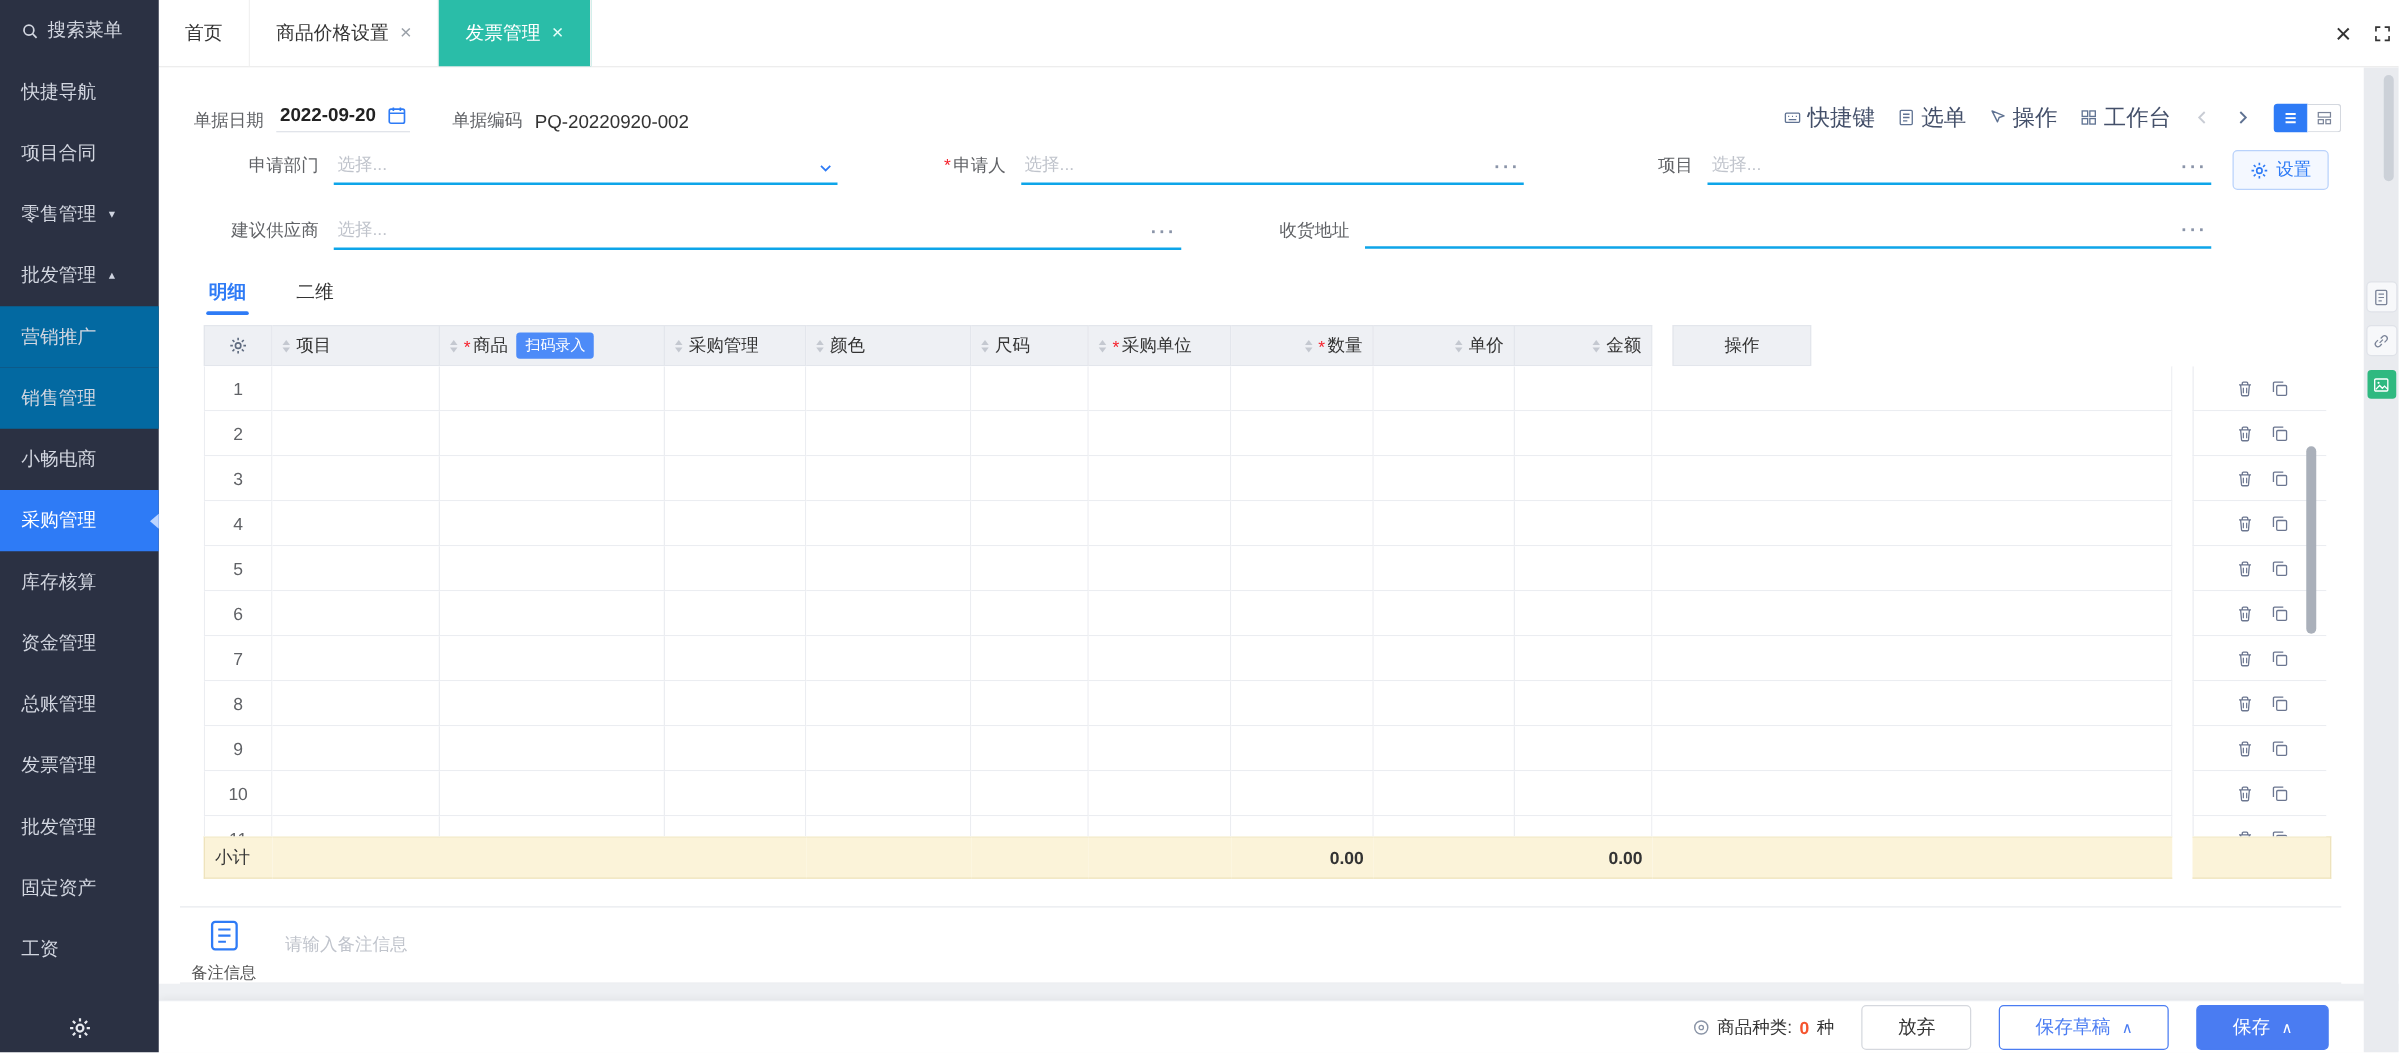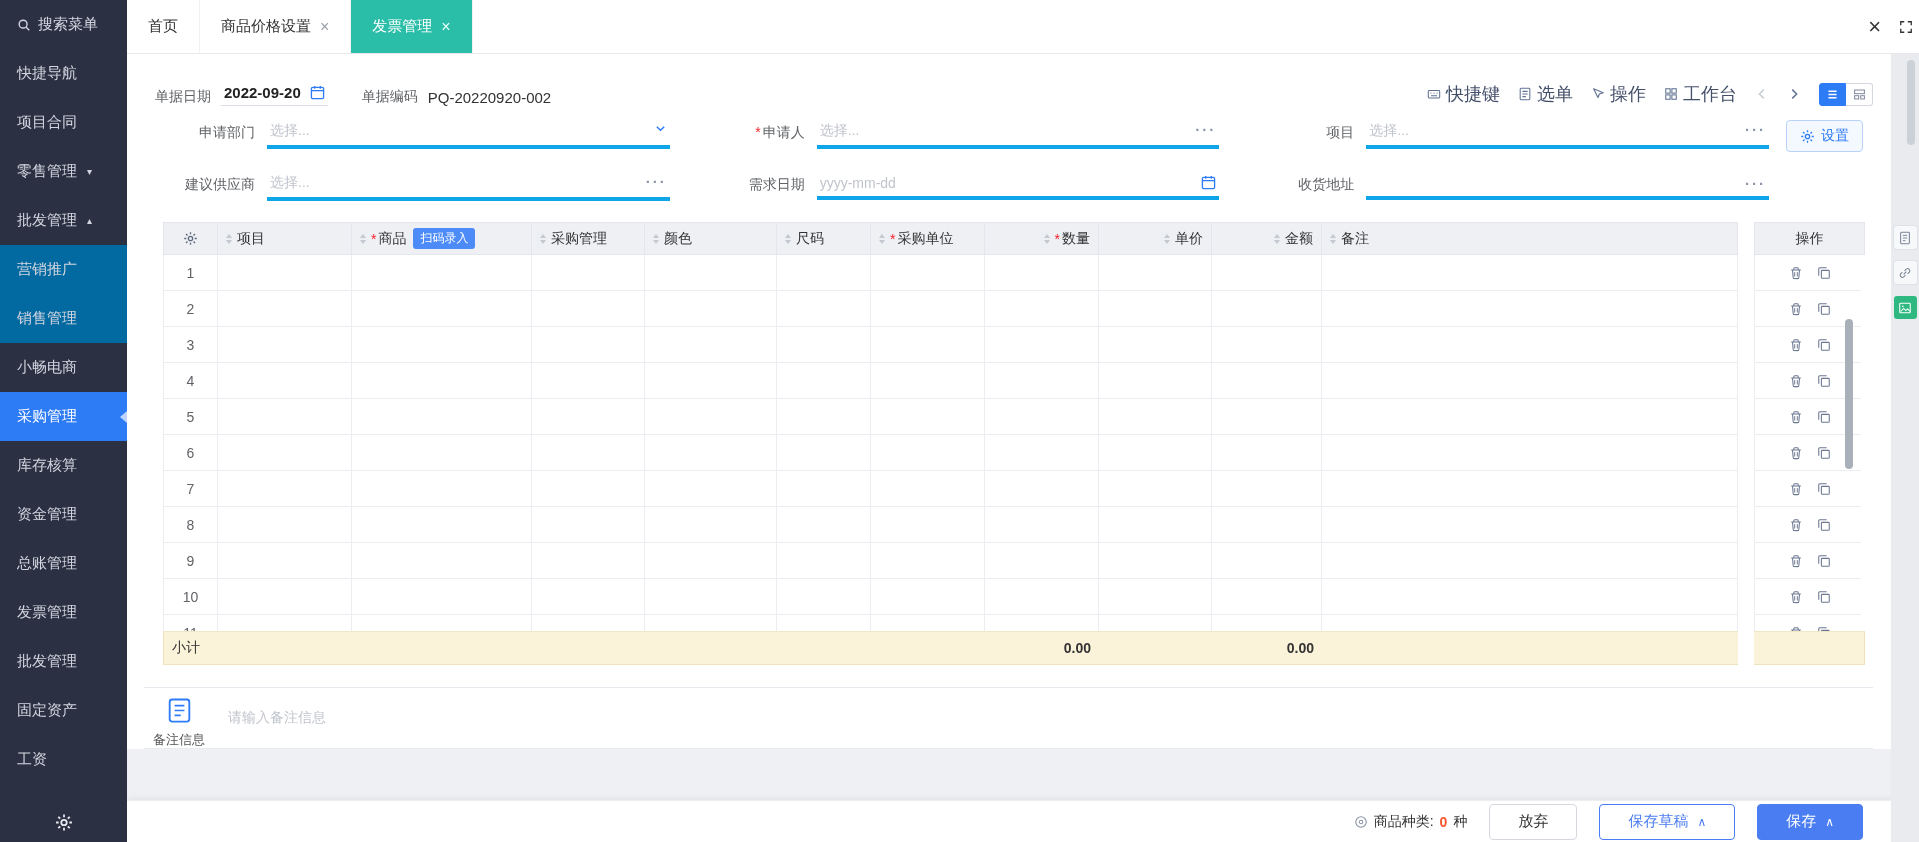--- a/index.html
+++ b/index.html
@@ -56,21 +56,21 @@
   .vt:first-child{border-radius:3px 0 0 3px}
   .vt:last-child{border-radius:0 3px 3px 0;border-left:none}
 
   
   .form-area{padding:10px 150px 12px 30px;position:relative;flex:none;background:#fff}
   .form-row{display:flex;gap:37px;margin-bottom:18px;height:34px}
   .form-row:last-child{margin-bottom:0}
   .field{display:flex;align-items:center;flex:1;min-width:0}
   .flabel{width:110px;text-align:right;color:#606266;font-size:14px;flex:none;padding-right:12px;white-space:nowrap}
   .req{color:#f5222d;margin-right:2px}
-  .finput{flex:1;display:flex;align-items:flex-start;border-bottom:4px solid #0ea5e9;padding:5px 3px;min-height:28px;cursor:text}
+  .finput{flex:1;display:flex;align-items:flex-end;border-bottom:2px solid #0ea5e9;padding:5px 3px;min-height:28px;cursor:text}
   .ph{color:#c0c4cc;font-size:14px;flex:1;white-space:nowrap;overflow:hidden}
   .suffix{color:#8a94a8;display:flex;align-items:center;cursor:pointer}
   .suffix.ellipsis{font-weight:bold;letter-spacing:2px;font-size:15px;line-height:1}
   .suffix.blue{color:#2e7bf6}
   .settings-btn{position:absolute;right:56px;top:14px;display:flex;align-items:center;gap:6px;color:#2e7bf6;
     border:1px solid #b9d2fb;background:#f4f8ff;border-radius:4px;padding:6px 13px;font-size:14px;cursor:pointer}
   .settings-btn .g-ic{display:flex}
 
   
   .detail-tabs{display:flex;gap:36px;padding-left:38px;height:38px;align-items:stretch;flex:none;background:#fff}
@@ -353,53 +353,43 @@
           </div>
           <div class="form-row">
             <div class="field">
               <div class="flabel"><span>建议供应商</span></div>
               <div class="finput">
                 <div class="ph">选择...</div>
                 <div class="suffix ellipsis">···</div>
               </div>
             </div>
             <div class="field">
-              <div class="flabel"><span>需求日期</span></div>
-              <div class="finput">
-                <div class="ph">yyyy-mm-dd</div>
-                <div class="suffix blue">
-                  <svg viewBox="0 0 16 16" width="15" height="15">
-                    <rect x="1.5" y="2.5" width="13" height="12" rx="1.5" fill="none" stroke="currentColor" stroke-width="1.4"></rect>
-                    <line x1="1.5" y1="6" x2="14.5" y2="6" stroke="currentColor" stroke-width="1.4"></line>
-                    <line x1="5" y1="1" x2="5" y2="4" stroke="currentColor" stroke-width="1.4"></line>
-                    <line x1="11" y1="1" x2="11" y2="4" stroke="currentColor" stroke-width="1.4"></line>
-                  </svg>
-                </div>
-              </div>
-            </div>
-            <div class="field">
               <div class="flabel"><span>收货地址</span></div>
               <div class="finput">
                 <div class="ph"></div>
                 <div class="suffix ellipsis">···</div>
               </div>
             </div>
           </div>
         </div>
       <button class="settings-btn">
         <span class="g-ic" id="settings-gear-small">
             <svg viewBox="0 0 16 16" width="15" height="15">
               <circle cx="8" cy="8" r="2.3" fill="none" stroke="currentColor" stroke-width="1.4"></circle>
               <path d="M8 1.3v2.2M8 12.5v2.2M1.3 8h2.2M12.5 8h2.2M3.2 3.2l1.6 1.6M11.2 11.2l1.6 1.6M12.8 3.2l-1.6 1.6M4.8 11.2l-1.6 1.6" stroke="currentColor" stroke-width="1.4"></path>
             </svg>
           </span>
         <span>设置</span>
       </button>
     </div>
 
+    <div class="detail-tabs" id="detail-tabs">
+        <div class="dtab active">明细</div>
+        <div class="dtab">二维</div>
+      </div>
 
     <div class="grid-wrap">
       <div class="g-header" id="g-header">
           <div class="g-cell c-center" style="width: 55px;">
             <div class="gearhead">
               <svg viewBox="0 0 16 16" width="15" height="15">
                 <circle cx="8" cy="8" r="2.3" fill="none" stroke="currentColor" stroke-width="1.4"></circle>
                 <path d="M8 1.3v2.2M8 12.5v2.2M1.3 8h2.2M12.5 8h2.2M3.2 3.2l1.6 1.6M11.2 11.2l1.6 1.6M12.8 3.2l-1.6 1.6M4.8 11.2l-1.6 1.6" stroke="currentColor" stroke-width="1.4"></path>
               </svg>
             </div>
@@ -463,27 +453,20 @@
               <i class="dn"></i>
             </span>
             <span class="hlabel">单价</span>
           </div>
           <div class="g-cell c-right" style="width: 110px;">
             <span class="sort">
               <i class="up"></i>
               <i class="dn"></i>
             </span>
             <span class="hlabel">金额</span>
-          </div>
-          <div class="g-cell" style="width: 416px;">
-            <span class="sort">
-              <i class="up"></i>
-              <i class="dn"></i>
-            </span>
-            <span class="hlabel">备注</span>
           </div>
           <div class="g-cell g-gap" style="width: 12px;"></div>
           <div class="g-cell c-center acthead" style="width: 111px;">操作</div>
         </div>
       <div class="g-body" id="g-body">
           <div class="g-row">
             <div class="g-cell c-center rownum" style="width: 55px;">1</div>
             <div class="g-cell" style="width: 134px;"></div>
             <div class="g-cell" style="width: 180px;"></div>
             <div class="g-cell" style="width: 113px;"></div>

